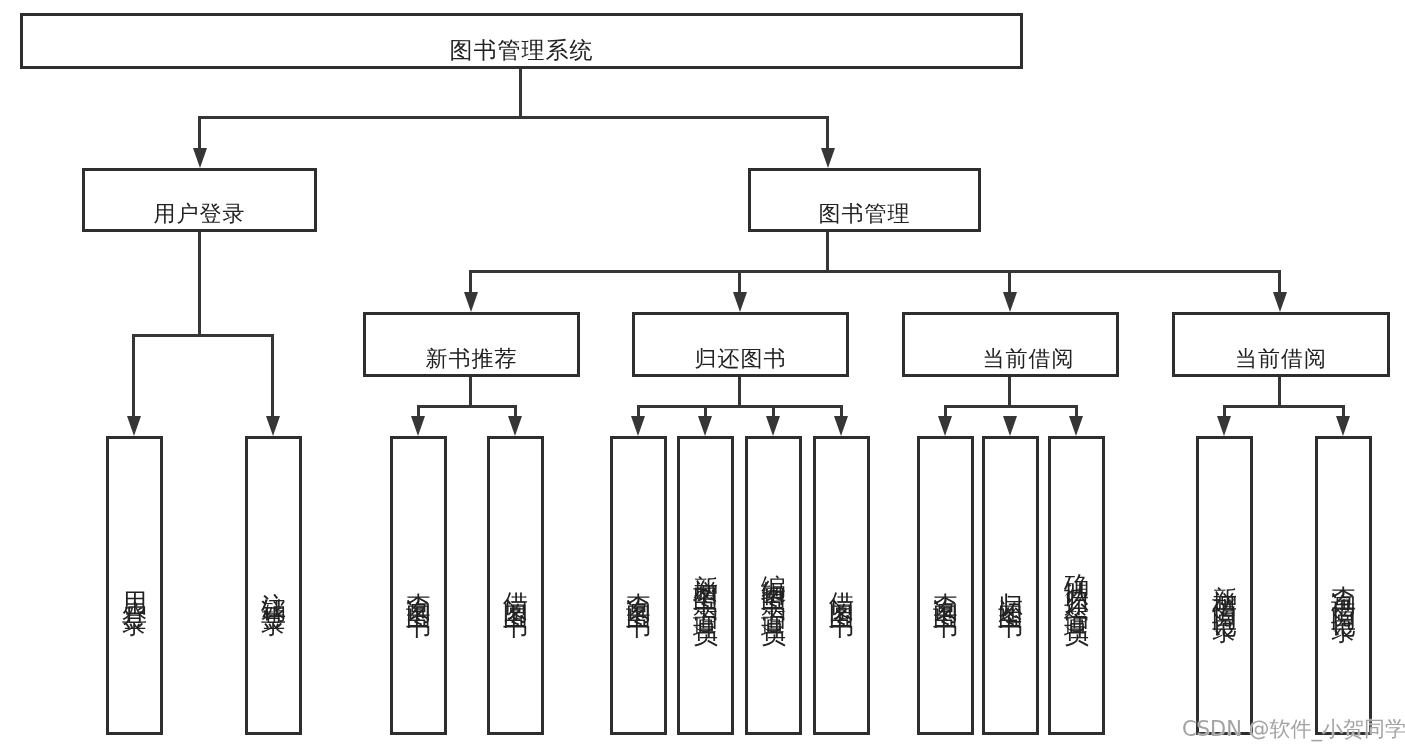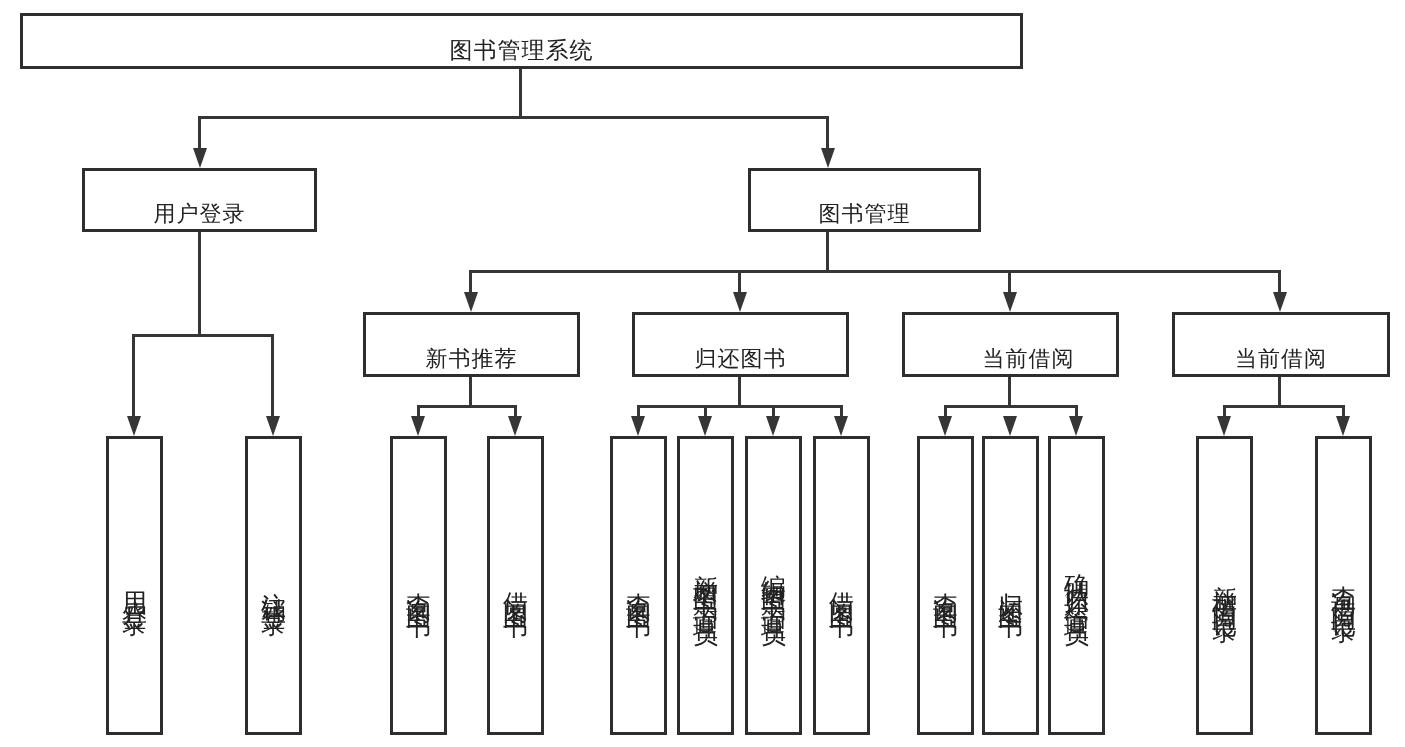--- a/index.html
+++ b/index.html
@@ -186,14 +186,15 @@
   <div class="arrow" style="left:1003px;top:416px;"></div>
   <div class="arrow" style="left:1069px;top:416px;"></div>
 
   <div class="vline" style="left:1278px;top:377px;height:31px;"></div>
   <div class="hline" style="left:1223px;top:405px;width:122px;"></div>
   <div class="vline" style="left:1223px;top:405px;height:13px;"></div>
   <div class="vline" style="left:1342px;top:405px;height:13px;"></div>
   <div class="arrow" style="left:1217px;top:416px;"></div>
   <div class="arrow" style="left:1336px;top:416px;"></div>
 
+  <div class="watermark">CSDN @软件_小贺同学</div>
 
 </div>
 
 </body></html>

